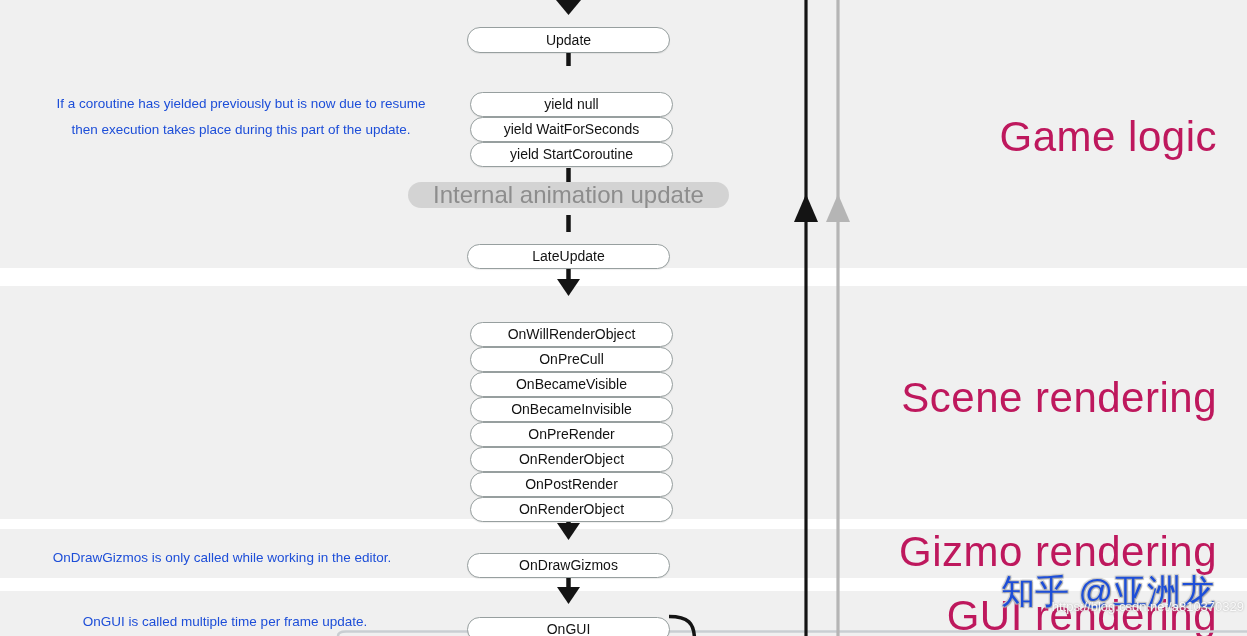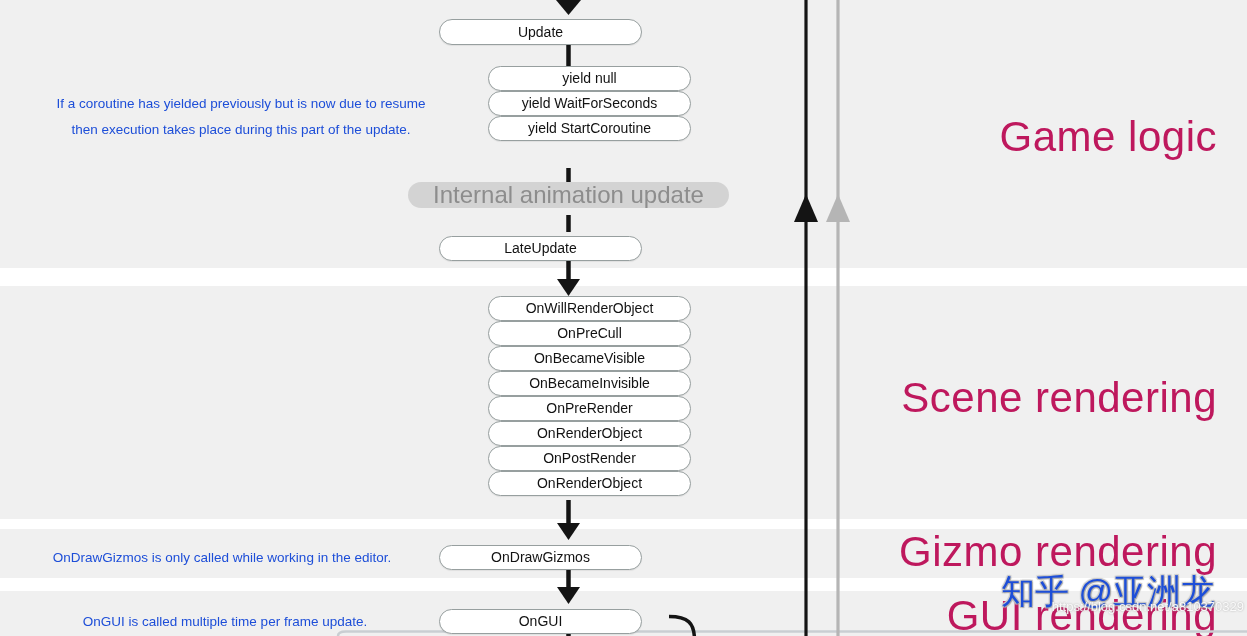--- a/index.html
+++ b/index.html
@@ -32,22 +32,22 @@
 
   .svg-layer{position:absolute;top:0;left:0;z-index:3;pointer-events:none;}
 
   .pill{
     position:relative;box-sizing:border-box;height:25.5px;margin-top:-0.5px;
     background:#ffffff;border:1.5px solid #979f9f;border-radius:13px;
     display:flex;align-items:center;justify-content:center;
     font-size:14px;color:#121212;z-index:4;
     box-shadow:0 1px 1px rgba(0,0,0,0.07);
   }
-  .single{position:absolute;left:439px;width:203px;margin-top:4px;}
-  .group{position:absolute;left:488px;width:203px;z-index:4;}
+  .single{position:absolute;left:467px;width:203px;margin-top:12px;}
+  .group{position:absolute;left:470px;width:203px;z-index:4;margin-top:26px;}
   .group .pill{width:203px;}
   .pill-update{top:15px;}
   .group-coroutine{top:66px;}
   .internal-box{
     position:absolute;left:408px;top:182px;width:321px;height:26px;z-index:4;
     background:#d3d3d3;border:none;border-radius:15px;
     display:flex;align-items:center;justify-content:center;
     font-size:24px;color:#8d8d8d;box-sizing:border-box;
   }
   .pill-lateupdate{top:231.5px;}

